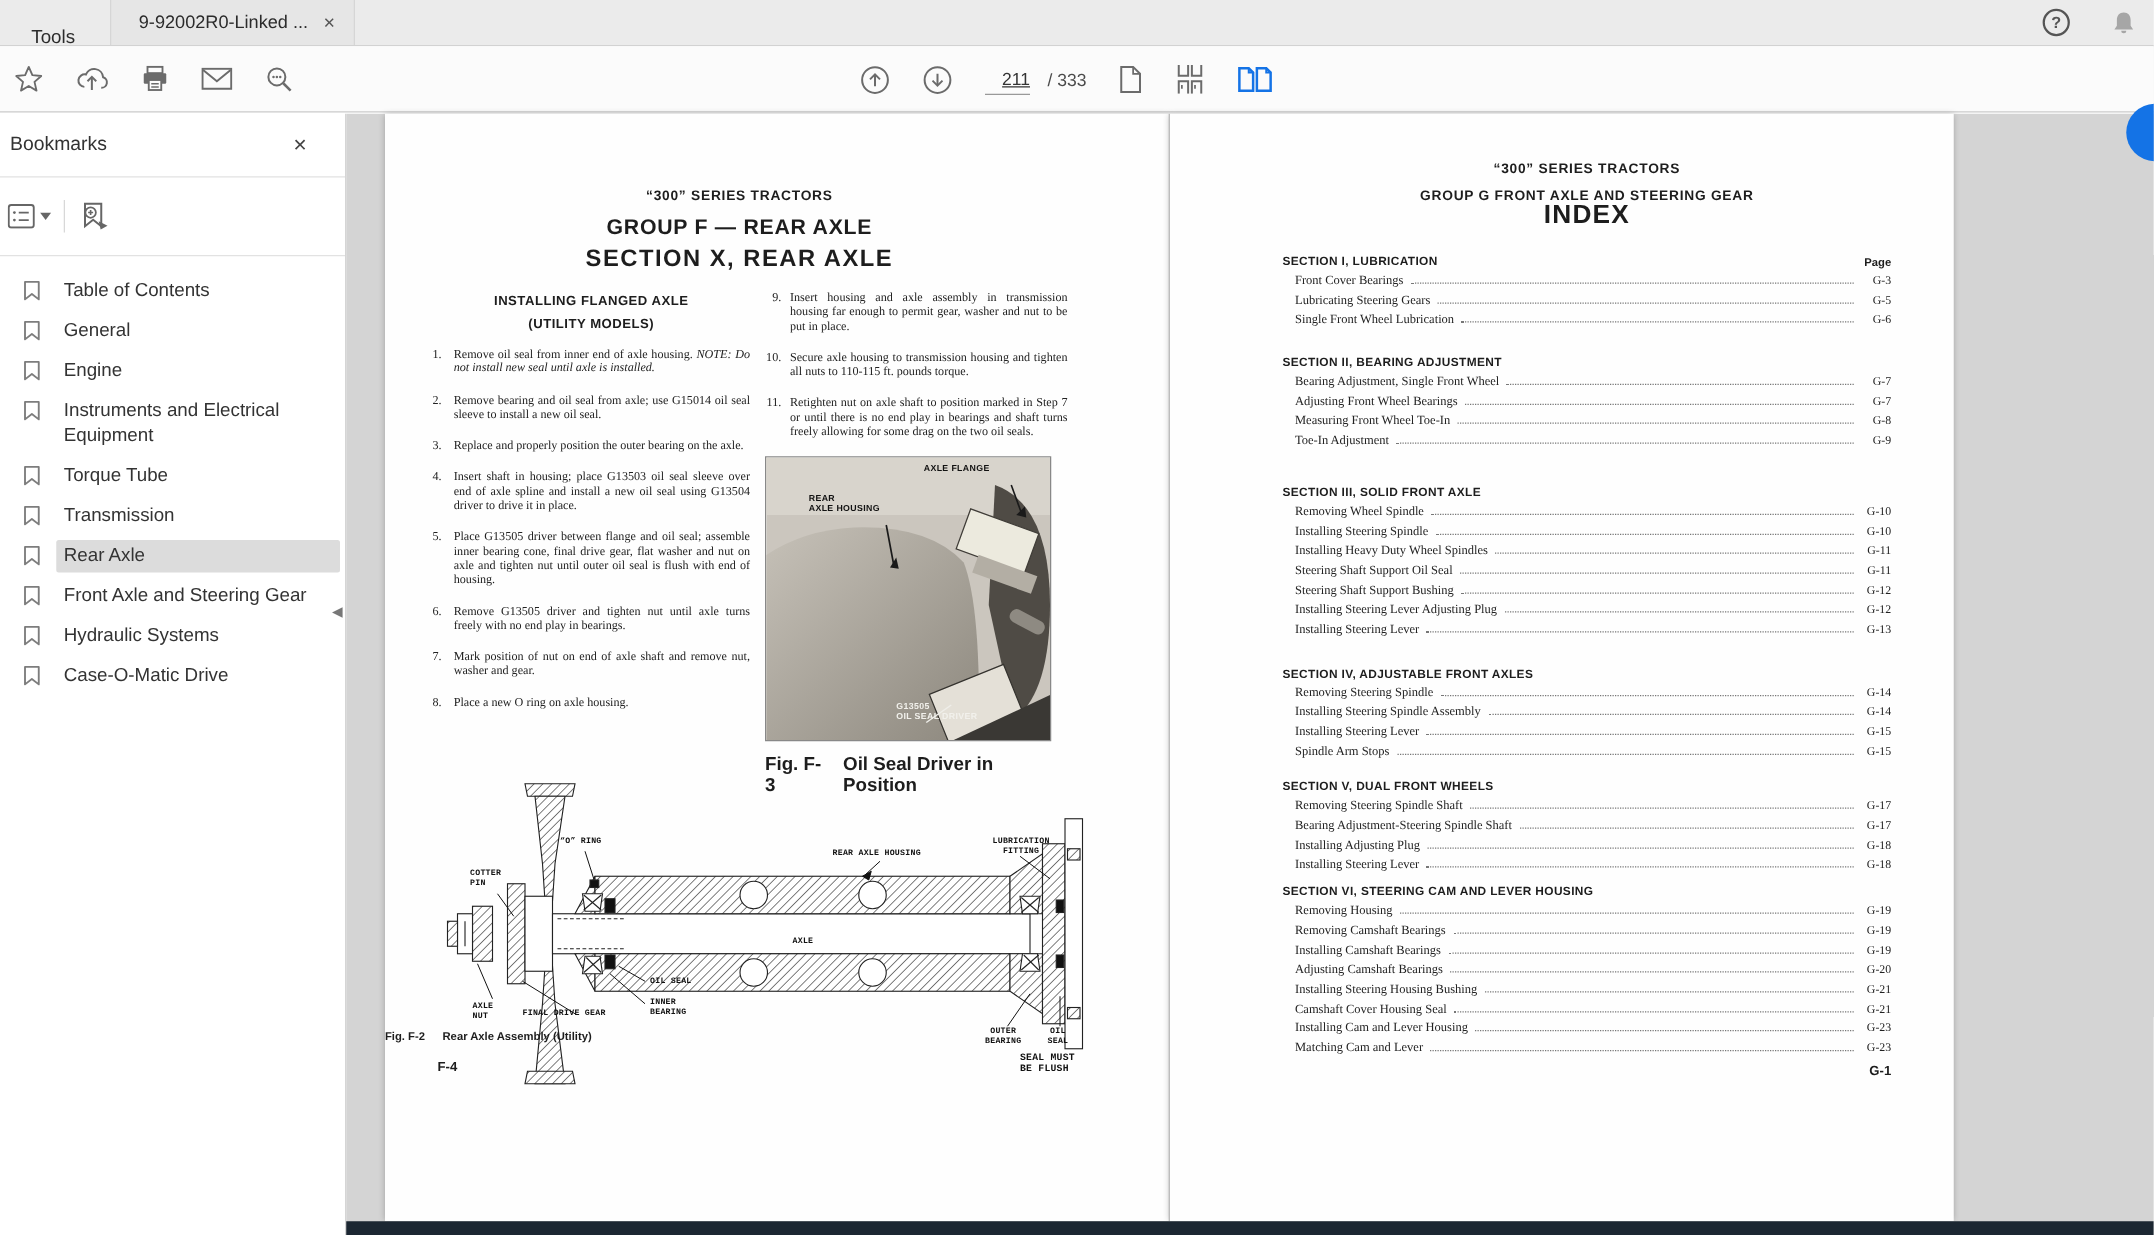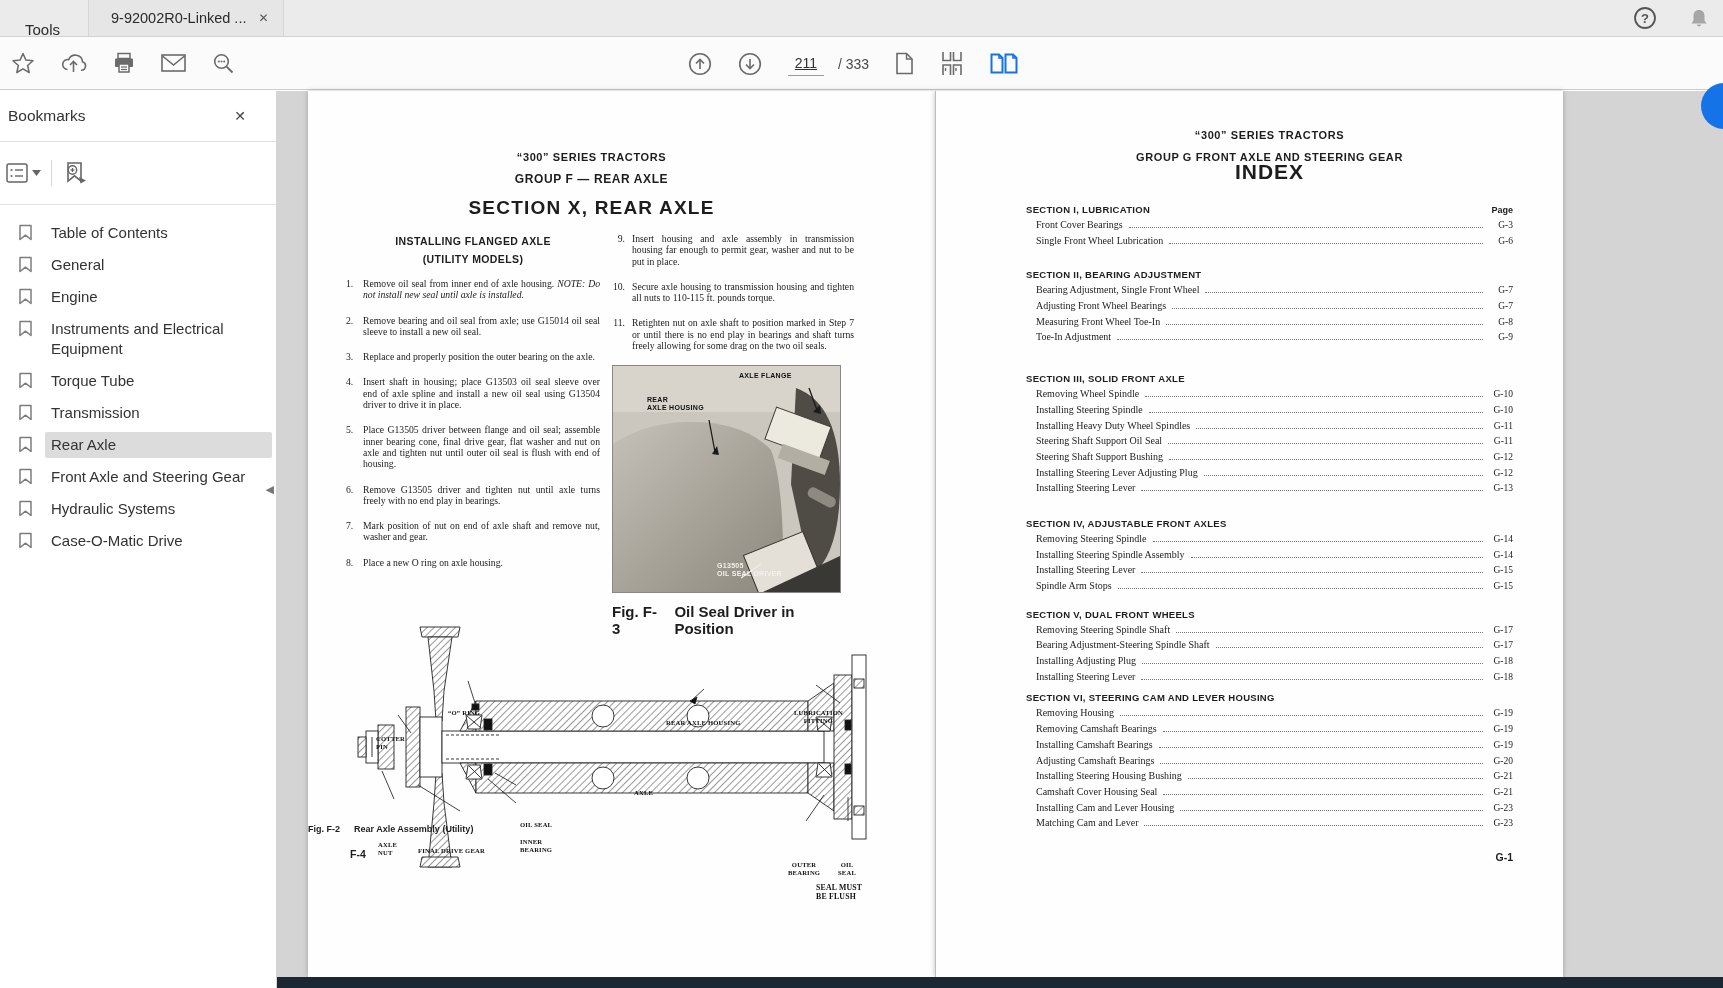--- a/index.html
+++ b/index.html
@@ -14,21 +14,21 @@
              border-left:1px solid #d6d6d6; border-right:1px solid #d6d6d6; background:#e6e6e6; max-width:210px; }
   .tab-doc .label { white-space:nowrap; overflow:hidden; }
   .tab-close { color:#555; font-size:12px; line-height:12px; cursor:default; }
   .tab-right { margin-left:auto; display:flex; align-items:center; gap:32px; padding-right:14px; }
 
   
   .toolbar { position:relative; height:53px; background:#fbfbfb; border-bottom:1px solid #cccccc; display:flex; align-items:center; }
   .tb-left { display:flex; align-items:center; gap:26px; padding-left:12px; }
   .tb-center { position:absolute; left:688px; top:0; height:53px; display:flex; align-items:center; gap:26px; }
   .icon-btn { display:flex; align-items:center; justify-content:center; cursor:default; }
-  .page-input { width:36px; height:25px; border:none; border-bottom:1px solid #999; background:transparent; text-align:center; font-size:14px; color:#333; font-family:"Liberation Sans",sans-serif;text-decoration:underline; }
+  .page-input { width:36px; height:25px; border:none; border-bottom:1px solid #999; background:transparent; text-align:right; font-size:14px; color:#333; font-family:"Liberation Sans",sans-serif;text-decoration:underline; }
   .page-total { font-size:14px; color:#4a4a4a; margin-left:-12px; }
   .fab { position:absolute; right:-24px; top:46px; width:46px; height:46px; border-radius:50%; background:#1473e6; z-index:9; }
 
   
   .main { position:absolute; top:91px; left:0; right:0; bottom:0; display:flex; }
 
   
   .sidebar { width:277px; background:#fff; border-right:1px solid #d5d5d5; position:relative; flex:none; }
   .sb-header { height:51px; display:flex; align-items:center; padding:0 30px 0 8px; font-size:15.5px; color:#333; border-bottom:1px solid #e2e2e2; }
   .sb-close { margin-left:auto; font-size:14px; color:#444; cursor:default; }
@@ -45,41 +45,41 @@
   .docarea { flex:1; position:relative; background:#d4d4d4; }
   .page { position:absolute; top:0; height:886px; background:#fefefe; box-shadow:0 0 5px rgba(0,0,0,.25); }
   .page-left { left:31px; width:627px; }
   .page-right { left:658px; width:628px; border-left:1px solid #bdbdbd; }
   .bottom-strip { position:absolute; left:0; right:0; bottom:0; height:11px; background:#1c2732; }
 
   
   .doc-bold { font-family:"Liberation Sans",sans-serif; font-weight:bold; color:#1d1d1d; }
   .lp-center { position:absolute; left:0; right:60px; text-align:center; }
   .lp-h1 { top:60px; font-size:11px; letter-spacing:.6px; }
-  .lp-h2 { top:81px; font-size:12px; letter-spacing:.6px; }
+  .lp-h2 { top:81px; font-size:17px; letter-spacing:.6px; }
   .lp-title { top:106px; font-size:19px; letter-spacing:1.2px; }
   .col-left { position:absolute; left:38px; top:144px; width:254px; }
   .col-right { position:absolute; left:296px; top:142px; width:250px; }
   .sub-head { text-align:center; font-size:10.5px; letter-spacing:.4px; }
   .sub-head2 { margin-top:6px; }
   .steps { margin-top:13px; }
   .step { display:flex; margin-bottom:14px; font-family:"Liberation Serif",serif; font-size:9.7px; line-height:11.3px; color:#222; text-align:justify; }
   .step-num { flex:none; width:17px; }
   .col-right .step-num { width:21px; text-align:right; margin-right:7px; }
   .step .note { font-style:italic; margin-left:3px; }
 
   
   .photo { position:relative; width:229px; height:228px; margin:12px 0 0 8px; border:1px solid #888; }
   .photo-label { position:absolute; font-size:7px; line-height:8px; font-weight:bold; color:#111; white-space:pre-line; letter-spacing:.3px; }
   .photo-caption { display:flex; justify-content:center; gap:14px; margin:10px 0 0 8px; width:229px; font-size:15px; }
 
   
   .fig2 { position:absolute; left:40px; top:530px; width:524px; height:255px; }
   .fig2 svg { position:absolute; left:0; top:0; }
-  .dlabel { position:absolute; font-size:6.6px; line-height:7.6px; font-weight:bold; color:#111; white-space:pre-line; letter-spacing:.2px; font-family:Liberation Serif, serif;margin-top:40px; }
+  .dlabel { position:absolute; font-size:6.6px; line-height:7.6px; font-weight:bold; color:#111; white-space:pre-line; letter-spacing:.2px; font-family:Liberation Mono, monospace; }
   .dlabel.big { font-size:7.8px; line-height:9px; }
   .fig2-caption { position:absolute; top:733px; left:0; right:70px; display:flex; gap:14px; font-size:9px; }
   .lp-pageno { position:absolute; left:42px; top:757px; font-size:10.5px; }
 
   
   .rp-center { position:absolute; left:90px; right:50px; text-align:center; }
   .rp-h1 { top:38px; font-size:11px; letter-spacing:.6px; }
   .rp-h2 { top:60px; font-size:11px; letter-spacing:.6px; }
   .rp-title { top:69px; font-size:21px; letter-spacing:1px; }
   .rp-pagecol { position:absolute; right:50px; top:114px; font-size:9px;padding-left:16px; }
@@ -554,20 +554,25 @@
           <div class="idx-sec">
             <h3 class="doc-bold">SECTION  I,  LUBRICATION</h3>
             <div>
 
                 <div class="idx-row">
                   <span class="idx-title">Front Cover Bearings</span>
                   <span class="idx-leader"></span>
                   <span class="idx-page">G-3</span>
                 </div>
 
+                <div class="idx-row">
+                  <span class="idx-title">Lubricating Steering Gears</span>
+                  <span class="idx-leader"></span>
+                  <span class="idx-page">G-5</span>
+                </div>
 
                 <div class="idx-row">
                   <span class="idx-title">Single Front Wheel Lubrication</span>
                   <span class="idx-leader"></span>
                   <span class="idx-page">G-6</span>
                 </div>
               </div>
           </div>
           <div class="idx-sec" style="margin-top:19px;">
             <h3 class="doc-bold">SECTION  II,  BEARING  ADJUSTMENT</h3>

